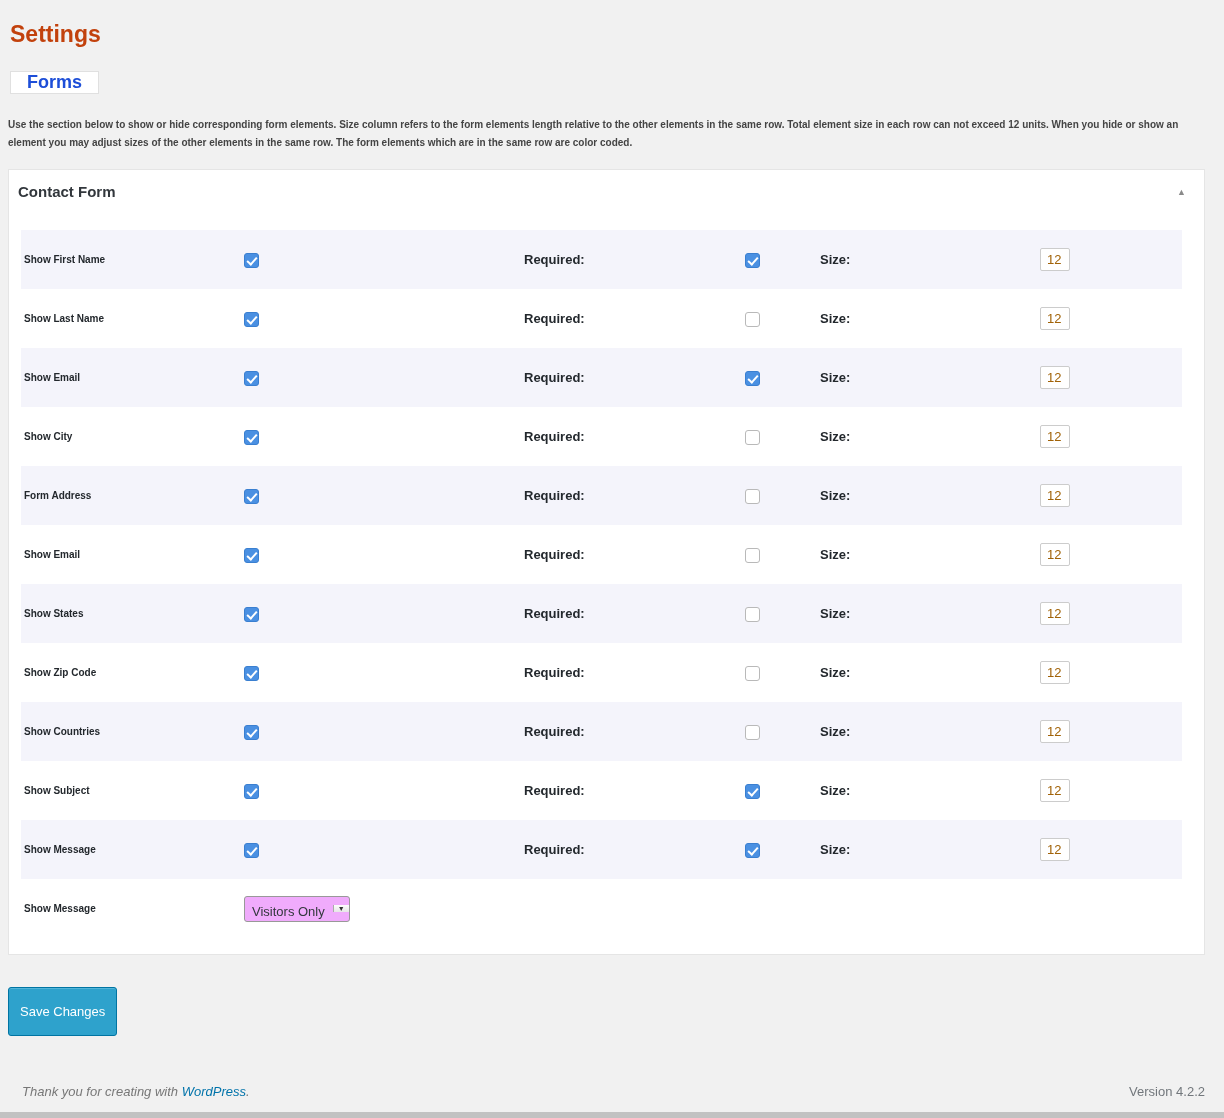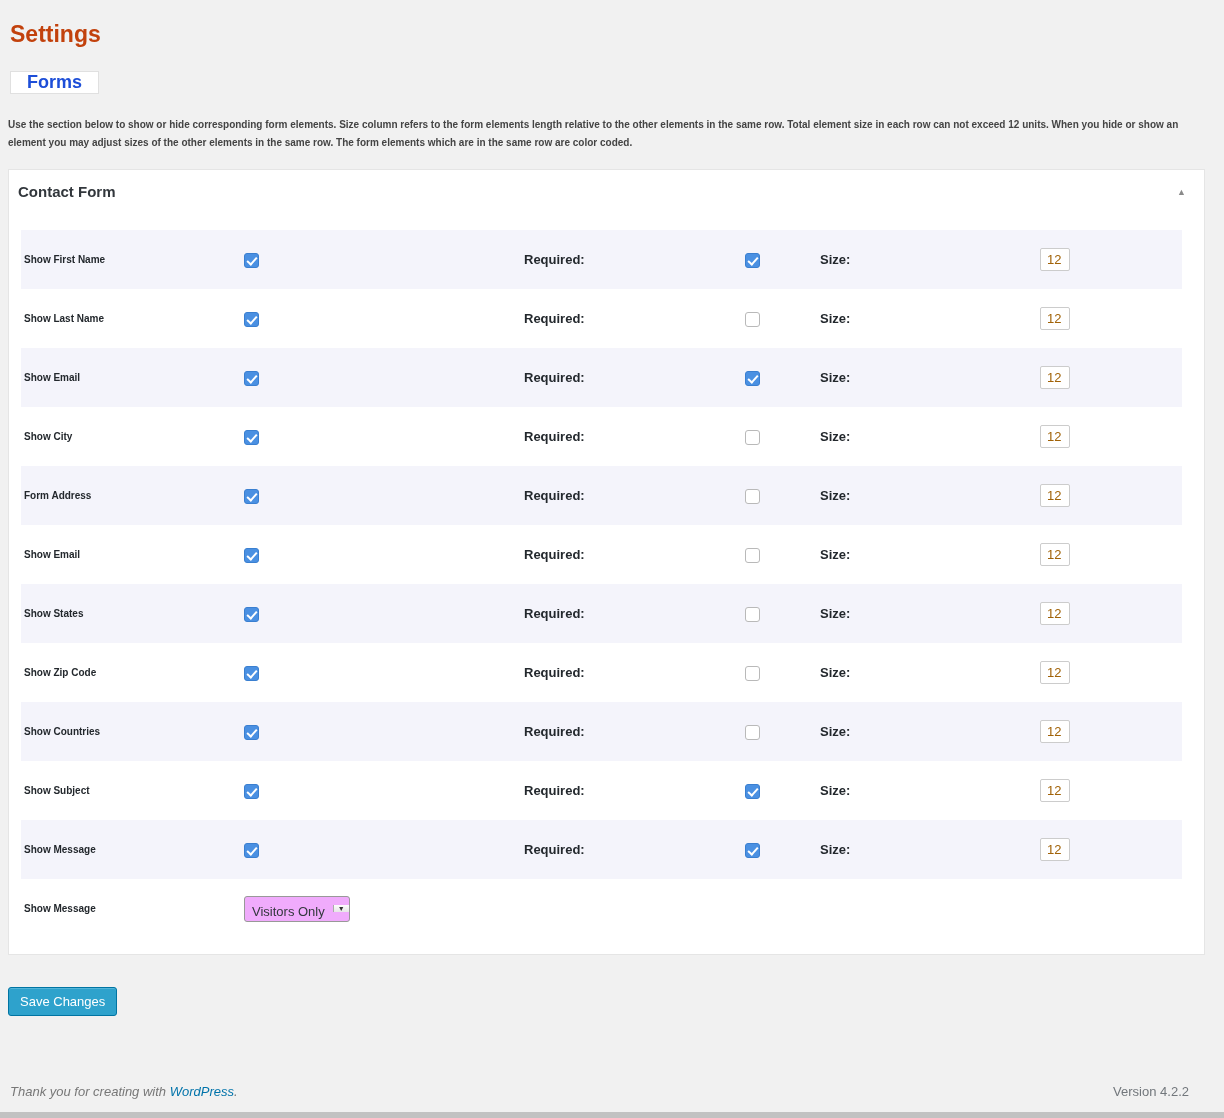--- a/index.html
+++ b/index.html
@@ -158,32 +158,32 @@
   .save-button {
     margin: 32px 0 0 0;
     display: inline-block;
     background: #2ea2cc;
     border: 1px solid #0074a2;
     border-radius: 3px;
     box-shadow: inset 0 1px 0 rgba(120,200,230,.5);
     color: #ffffff;
     font-family: "Liberation Sans", sans-serif;
     font-size: 13px;
-    padding: 6px 11px;
+    padding: 16px 11px;
     cursor: pointer;
   }
 
   .footer {
     position: absolute;
-    left: 0; right: 16px;
+    left: 0; right: 0;
     top: 1084px;
     display: flex;
     justify-content: space-between;
     align-items: baseline;
-    padding: 0 19px 0 10px;
+    padding: 0 19px 0 22px;
     gap: 28px;
   }
   .footer-thanks {
     font-size: 13px;
     font-style: italic;
     color: #777777;
   }
   .footer-thanks a {
     color: #0073aa;
     text-decoration: none;

